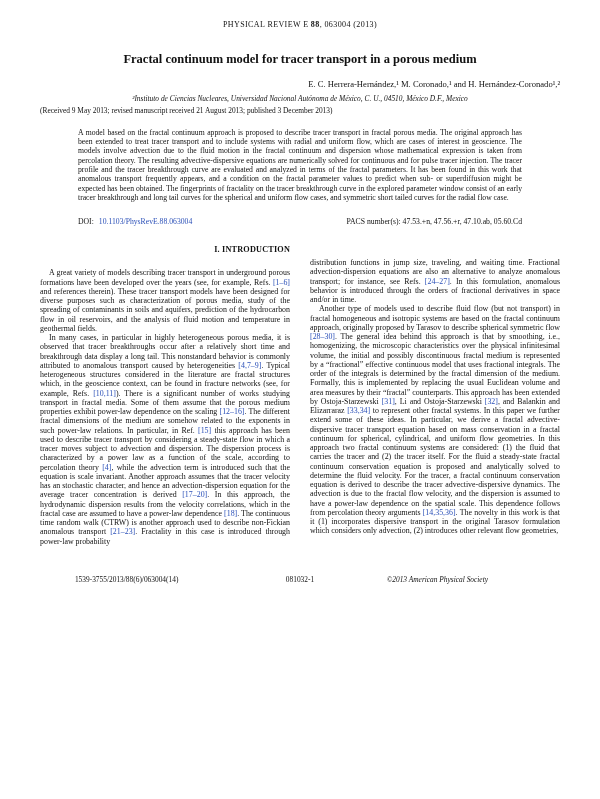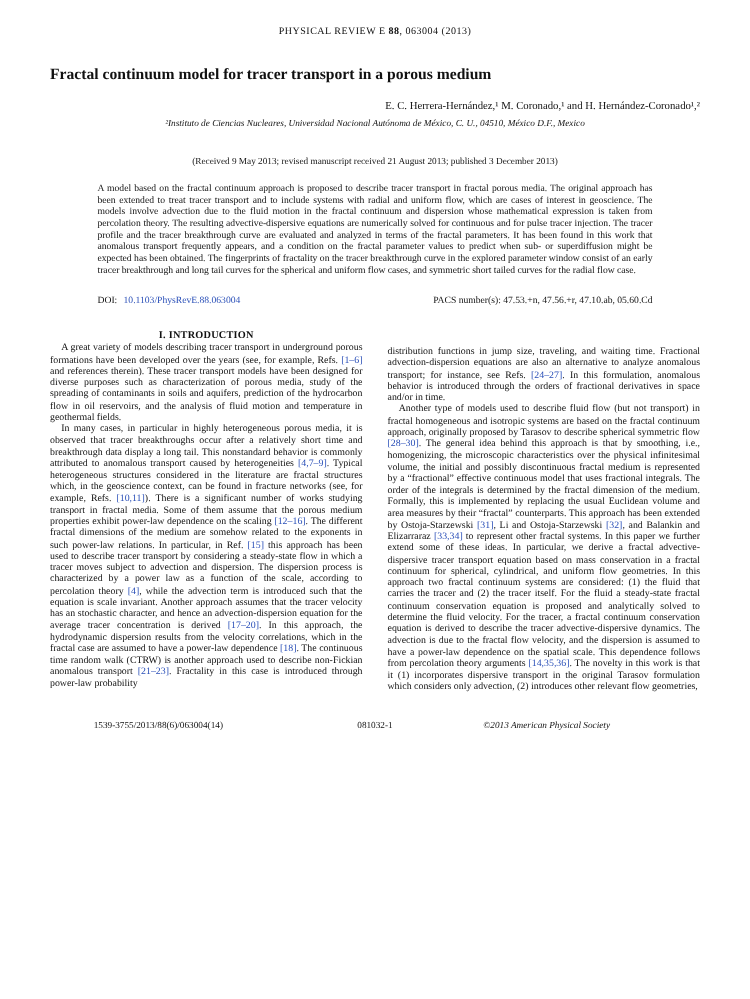--- a/index.html
+++ b/index.html
@@ -6,35 +6,35 @@
   html,body { background:#ffffff; }
   body {
     width:600px; height:799px;
     font-family:"Liberation Serif","DejaVu Serif",serif;
     color:#111111;
     overflow:hidden;
   }
   .page { width:600px; height:596px; padding:16px 40px 12px; display:flex; flex-direction:column; }
   .journal-line { text-align:center; font-size:8px; letter-spacing:0.4px; margin-top:4px; }
   .journal-line .vol { font-weight:bold; }
-  .title { text-align:left; font-size:12.5px; font-weight:bold; margin-top:23px; }
+  .title { text-align:center; font-size:12.5px; font-weight:bold; margin-top:23px; }
   .authors { text-align:right; font-size:8.6px; margin-top:12px; }
   .affils { margin-top:5px; }
   .affil { text-align:center; font-style:italic; font-size:7.4px; line-height:9.8px; }
-  .received { text-align:center; font-size:7.4px; margin-top:20px; }
+  .received { text-align:left; font-size:7.4px; margin-top:2px; }
   .abstract { margin:13px 38px 0; font-size:7.7px; line-height:9.3px; text-align:justify; }
   .doi-row { margin:15px 38px 0; font-size:7.7px; display:flex; align-items:baseline; }
   .doi-left { flex:1; white-space:nowrap; }
   .doi-label { margin-right:5px; }
   .doi-link { color:#2b50b8; }
   .cite { color:#2b50b8; }
   .columns { display:flex; gap:20px; margin-top:19px; align-items:flex-start; }
   .col { width:250px; font-size:7.9px; line-height:9.25px; text-align:justify; }
   .col-right { padding-top:13px; }
-  .section-heading { text-align:center; font-weight:bold; font-size:8.2px; margin-bottom:1px; letter-spacing:0.2px; }
+  .section-heading { text-align:right; font-weight:bold; font-size:8.2px; margin-bottom:14px; letter-spacing:0.2px; }
   .para { text-indent:9px; }
   .para.no-indent { text-indent:0; }
   .footer { margin-top:auto; display:flex; align-items:baseline; font-size:7.4px; }
   .footer-left { flex:1; text-align:center; }
   .footer-center { flex:1; text-align:center; }
   .footer-right { flex:1; text-align:left; font-style:italic; }
 </style>
 </head>
 <body>
 

